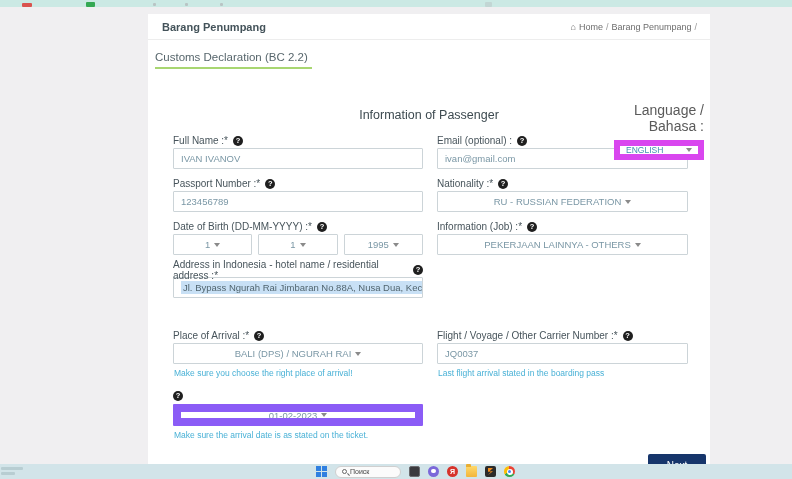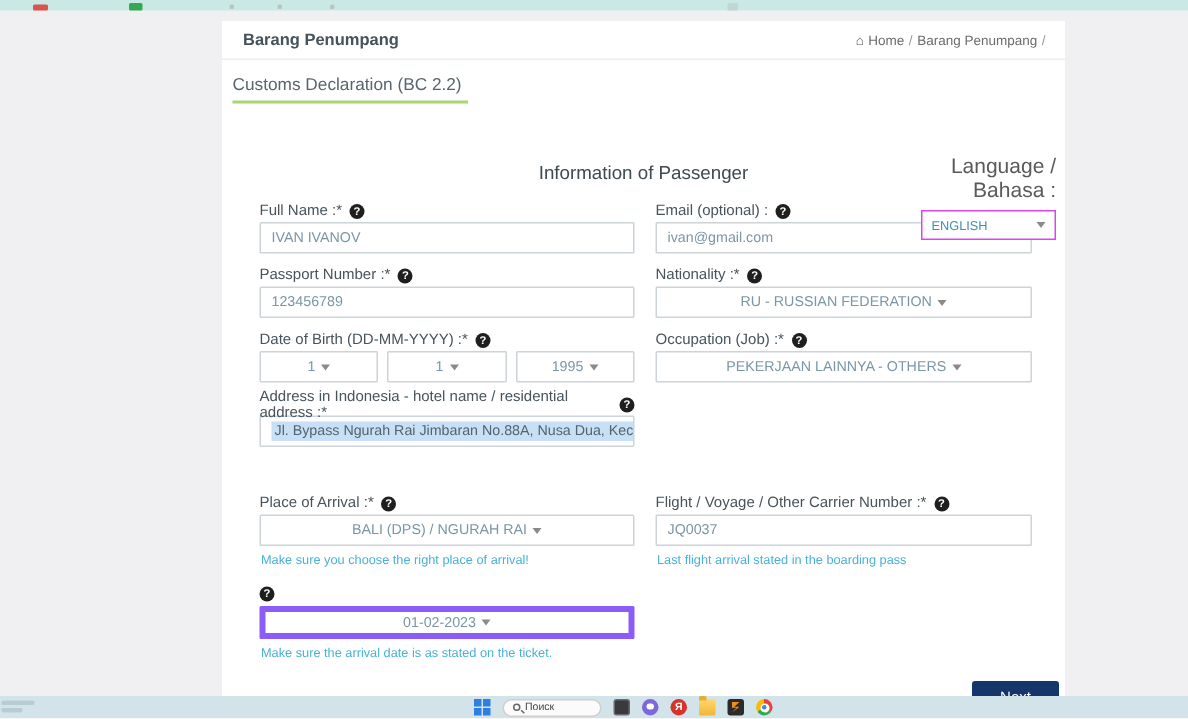--- a/index.html
+++ b/index.html
@@ -23,42 +23,42 @@
   .hdr-title { position:absolute; left:14px; top:0; line-height:26px; font-size:11px; font-weight:bold; color:#44535a; }
   .breadcrumb { position:absolute; right:10px; top:0; line-height:26px; font-size:9px; color:#6d6d6d; }
   .breadcrumb .home-i { color:#555; margin-right:3px; font-size:9px; }
   .breadcrumb .sep { margin:0 3px; color:#999; }
 
   .card-body { position:relative; height:431px; }
   .page-title { display:inline-block; margin:11px 0 0 7px; font-size:11.5px; color:#57666c; padding:0 4px 4px 0; border-bottom:2px solid #a8d671; min-width:148px; }
 
   .lang-wrap { position:absolute; top:62px; right:6px; width:110px; text-align:right; }
   .lang-label { font-size:14px; color:#5a5a5a; }
-  .lang-select { margin-top:6px; margin-left:auto; width:90px; height:20px; border:1px solid #d946ef; background:#fff;
+  .lang-select { margin-top:6px; margin-left:auto; width:90px; height:20px; border:6px solid #d946ef; background:#fff;
                  display:flex; align-items:center; justify-content:space-between; padding:0 6px; }
   .lang-select .val { font-size:8.5px; color:#3e8fb0; }
 
   .section-title { text-align:center; margin-top:39px; font-size:12.5px; color:#3d4a50; }
 
   .form { margin:11px 0 0 25px; width:515px; }
   .frow { display:flex; gap:14px; }
   .fcol1 { width:250px; }
   .fcol2 { width:251px; }
   .flabel { height:15px; display:flex; align-items:center; gap:5px; font-size:10px; color:#47545b; }
   .help { width:10px; height:10px; border-radius:50%; background:#1f1f1f; color:#fff; font-size:7.5px; font-weight:bold;
           display:inline-flex; align-items:center; justify-content:center; flex:0 0 auto; }
   .control { height:21px; border:1px solid #ccd4d8; border-radius:1px; background:#fff; display:flex; align-items:center;
              padding:0 7px; font-size:9.5px; color:#7a97a5; margin-bottom:7px; overflow:hidden; white-space:nowrap; }
   .control.sel { justify-content:center; }
   .caret { width:0; height:0; border-left:3px solid transparent; border-right:3px solid transparent; border-top:4px solid #8a8a8a; flex:0 0 auto; margin-left:4px; }
   .dob-row { display:flex; gap:6px; }
   .dob-row .control { flex:1; }
   .addr-text { background:#c8e0f5; color:#51656f; padding:1px 2px; }
   .hint { font-size:8.5px; color:#49b1d6; margin:-3px 0 0 1px; height:12px; }
-  .arrival-sel { width:250px; border:4px solid #8b5cf6; height:22px; margin-top:1px; }
+  .arrival-sel { width:250px; border:8px solid #8b5cf6; height:22px; margin-top:1px; }
   .gap-lg { margin-top:23px; }
   .gap-md { margin-top:8px; }
 
   .next-btn { position:absolute; right:4px; bottom:-6px; width:58px; height:23px; background:#16356b; color:#fff;
               border:none; border-radius:2px; font-size:10px; font-family:"Liberation Sans",sans-serif; }
 
   
   .taskbar { position:absolute; left:0; bottom:0; width:792px; height:15px; background:#d2e4e9; }
   .tb-row { position:absolute; left:316px; top:0; height:15px; display:flex; align-items:center; gap:8px; }
   .win-icon { width:11px; height:11px; display:grid; grid-template-columns:5px 5px; grid-template-rows:5px 5px; gap:1px; }
@@ -179,21 +179,21 @@
                 <span class="caret"></span>
               </div>
               <div class="control sel">
                 <span>1995</span>
                 <span class="caret"></span>
               </div>
             </div>
           </div>
           <div class="fcol2">
             <div class="flabel">
-              <span>Occupation (Job) :*</span>
+              <span>Information (Job) :*</span>
               <span class="help">?</span>
             </div>
             <div class="control sel">
               <span>PEKERJAAN LAINNYA - OTHERS</span>
               <span class="caret"></span>
             </div>
           </div>
         </div>
 
         <div class="frow">

